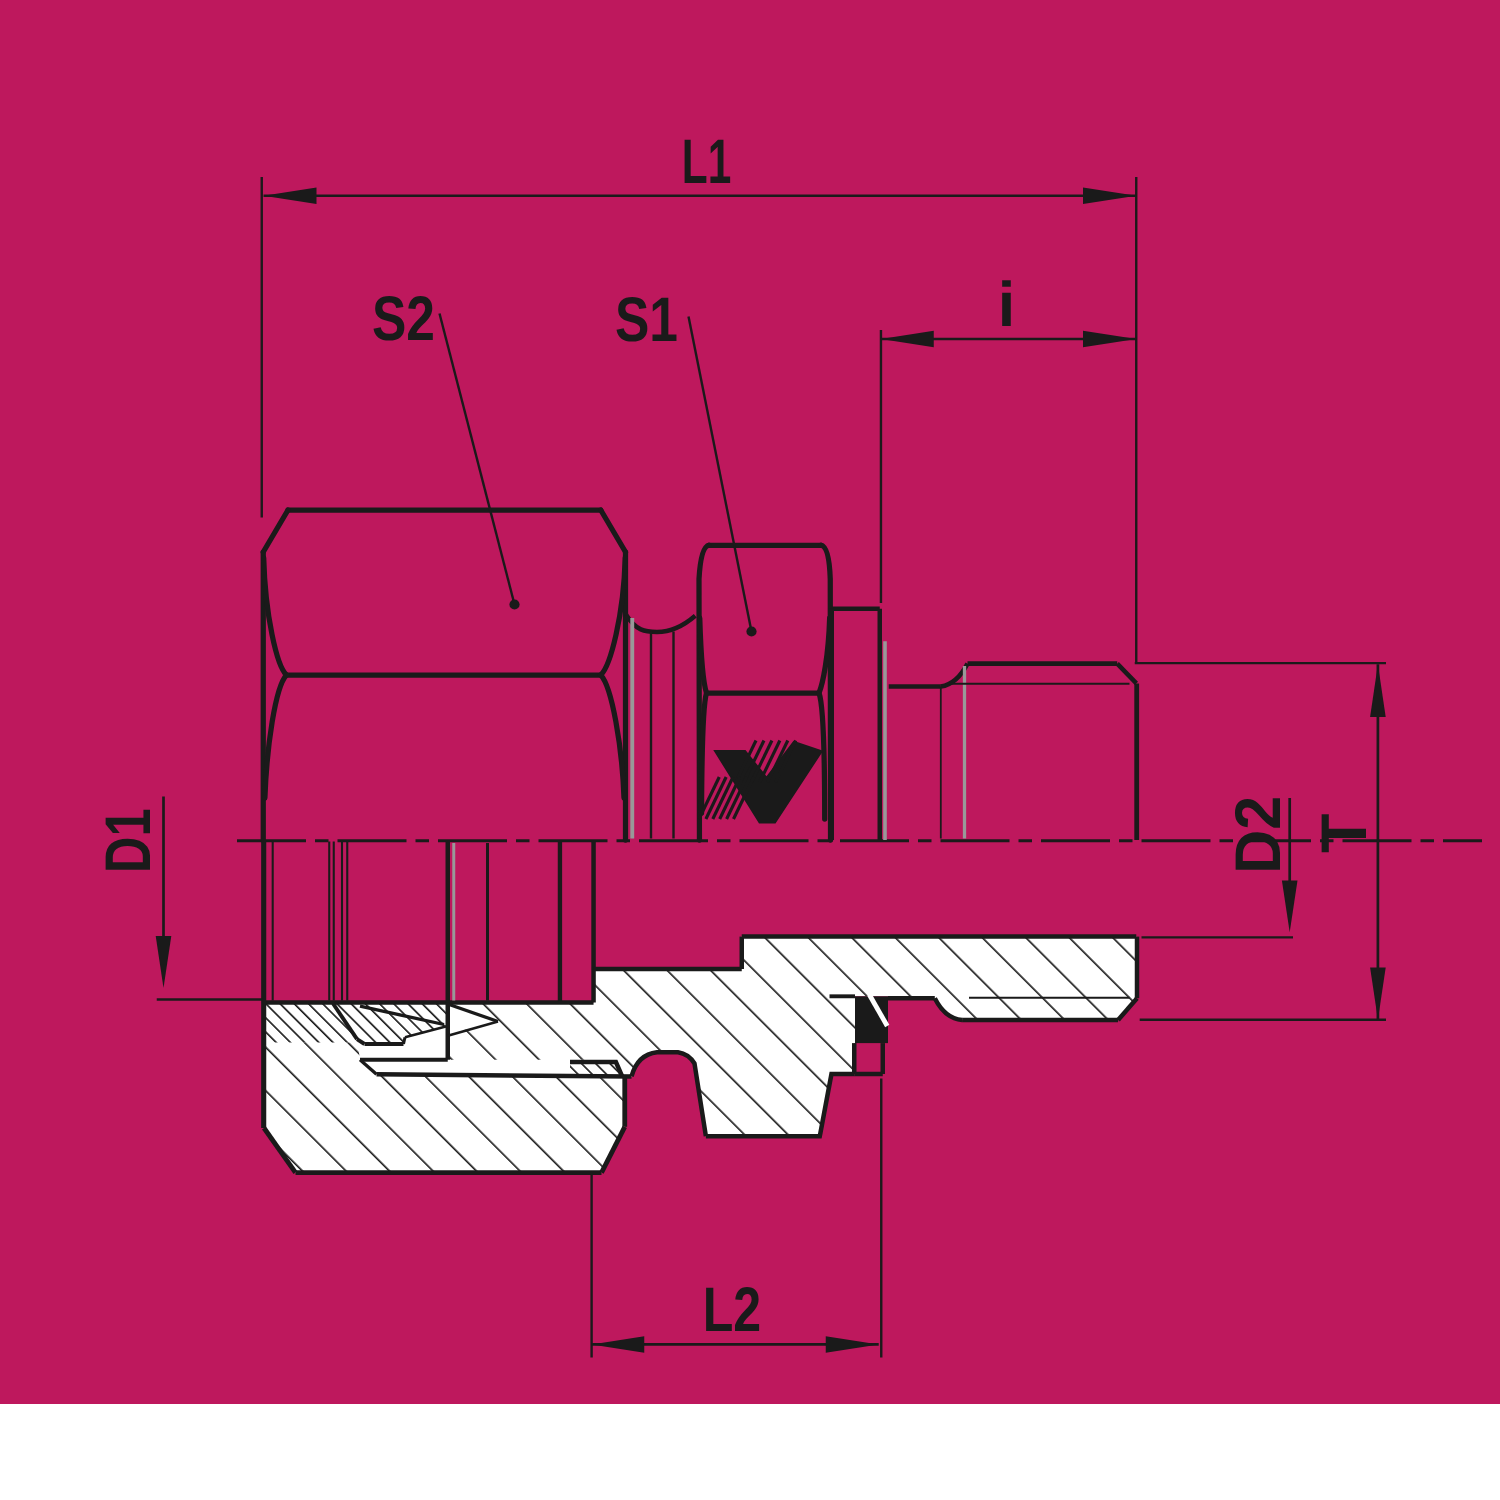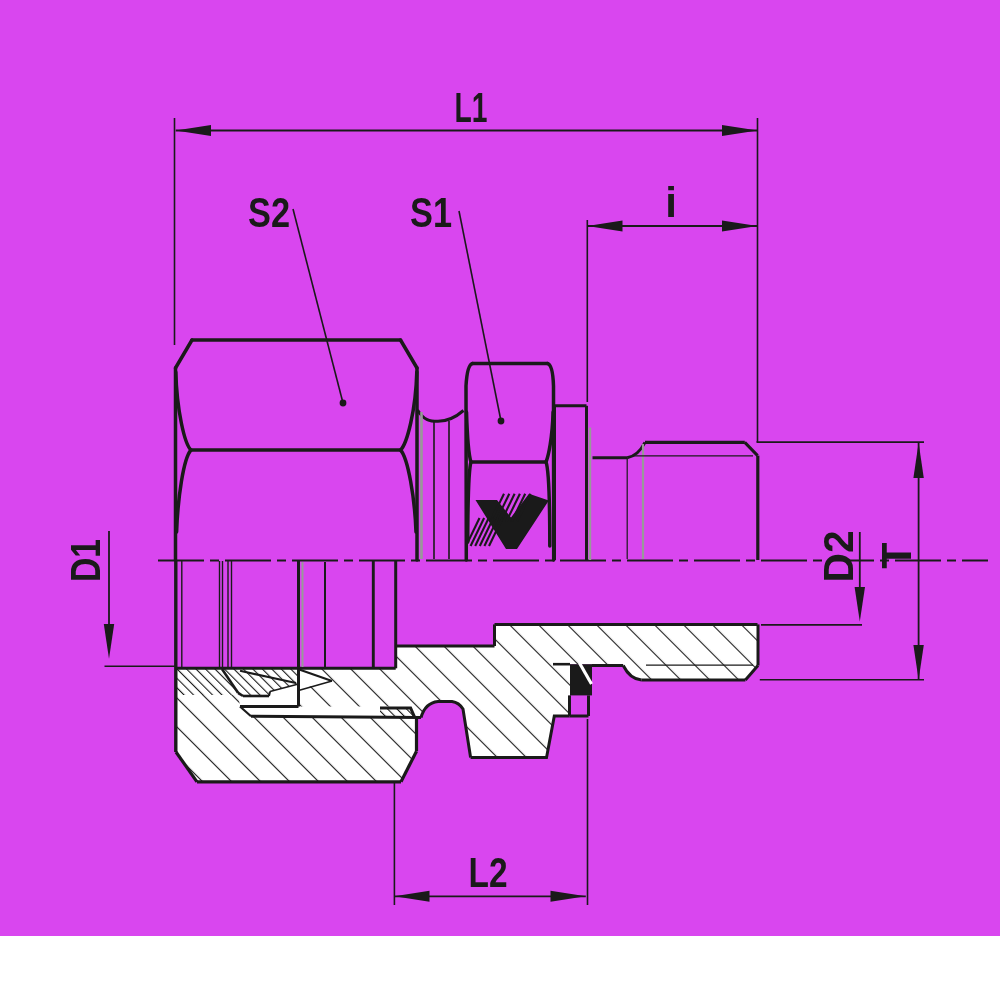--- a/index.html
+++ b/index.html
@@ -1,16 +1,16 @@
 <!DOCTYPE html>
 <html><head>
 <meta charset="utf-8">
 <style>
   html,body{margin:0;padding:0;background:#ffffff;}
-  .page{width:1000px;height:936px;position:relative;background:#d946ef;overflow:hidden;}
+  .page{width:1000px;height:936px;position:relative;background:#be185d;overflow:hidden;}
   svg{position:absolute;top:0;left:0;}
   text{font-family:"Liberation Sans", sans-serif;fill:#1a1a1a;}
 </style>
 </head>
 <body>
 
 <div class="page">
 <svg width="1000" height="1000" viewBox="0 0 1000 1000">
 <defs>
   <pattern id="fineH" width="6.7" height="10" patternUnits="userSpaceOnUse" patternTransform="rotate(-45)">

